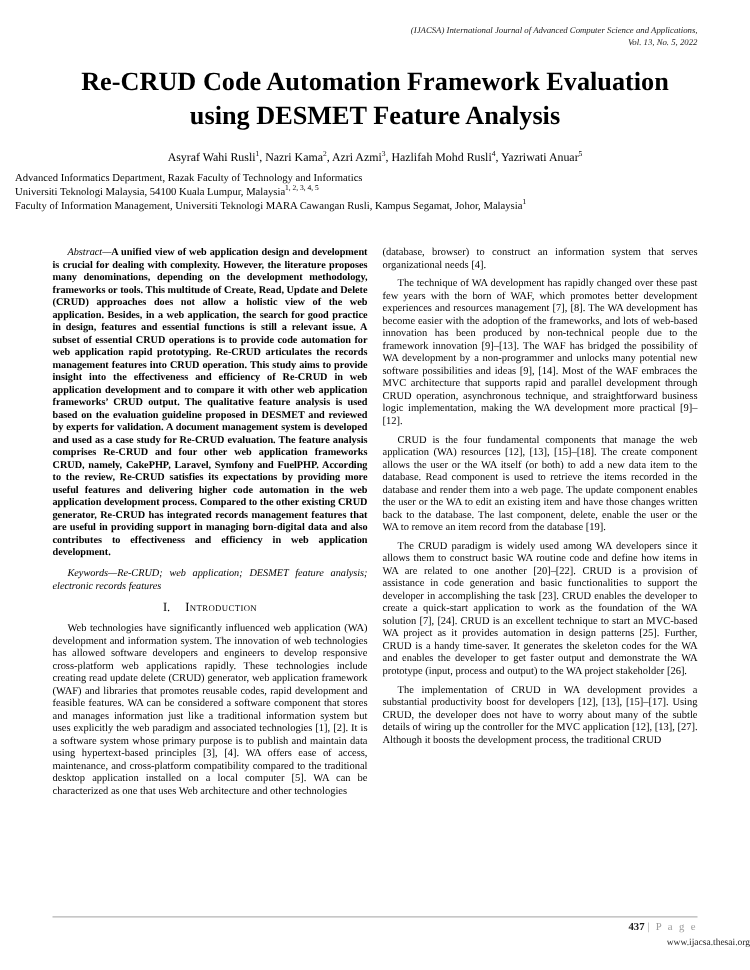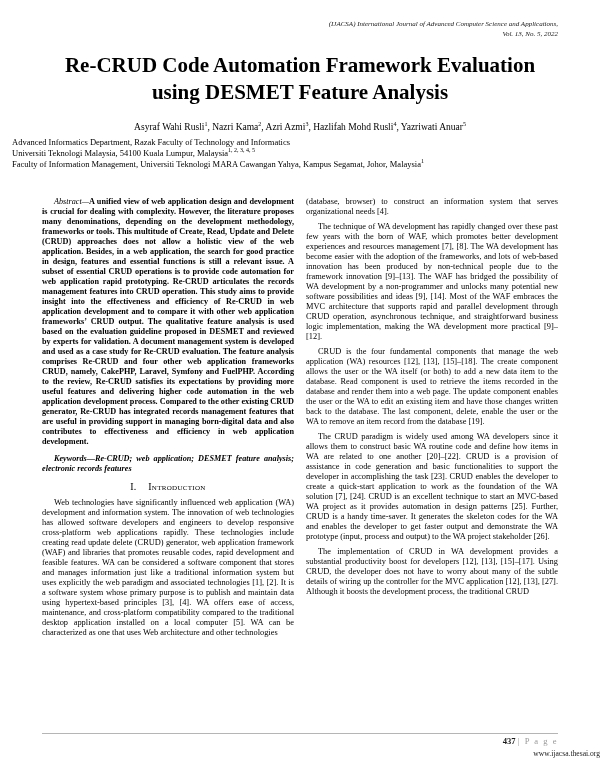--- a/index.html
+++ b/index.html
@@ -80,21 +80,21 @@
   .abstract-par {
     font-weight: bold;
     font-size: 8.2px;
     margin-bottom: 7px !important;
   }
   .abstract-label {
     font-style: italic;
     font-weight: normal;
   }
   .keywords-par {
-    font-weight: bold;
+    font-weight: normal;
     font-style: italic;
     font-size: 8.2px;
     margin-bottom: 7px !important;
   }
   .section-heading {
     margin: 2px 0 6px 0;
     text-align: center;
     font-size: 10px;
     font-weight: normal;
     line-height: 11px;
@@ -150,21 +150,21 @@
     <div>Vol. 13, No. 5, 2022</div>
   </div>
 
   <h1 class="paper-title">Re-CRUD Code Automation Framework Evaluation using DESMET Feature Analysis</h1>
 
   <div class="authors"><span><span>Asyraf Wahi Rusli</span><sup>1</sup></span>, <span><span>Nazri Kama</span><sup>2</sup></span>, <span><span>Azri Azmi</span><sup>3</sup></span>, <span><span>Hazlifah Mohd Rusli</span><sup>4</sup></span>, <span><span>Yazriwati Anuar</span><sup>5</sup></span></div>
 
   <div class="affiliations">
       <div><span>Advanced Informatics Department, Razak Faculty of Technology and Informatics</span></div>
       <div><span>Universiti Teknologi Malaysia, 54100 Kuala Lumpur, Malaysia</span><sup>1, 2, 3, 4, 5</sup></div>
-      <div><span>Faculty of Information Management, Universiti Teknologi MARA Cawangan Yahya, Kampus Segamat, Johor, Malaysia</span><sup>1</sup></div>
+      <div><span>Faculty of Information Management, Universiti Teknologi MARA Cawangan Rusli, Kampus Segamat, Johor, Malaysia</span><sup>1</sup></div>
     </div>
 
   <div class="columns">
     <div class="col">
       <p class="abstract-par"><span class="abstract-label">Abstract—</span><span>A unified view of web application design and development is crucial for dealing with complexity. However, the literature proposes many denominations, depending on the development methodology, frameworks or tools. This multitude of Create, Read, Update and Delete (CRUD) approaches does not allow a holistic view of the web application. Besides, in a web application, the search for good practice in design, features and essential functions is still a relevant issue. A subset of essential CRUD operations is to provide code automation for web application rapid prototyping. Re-CRUD articulates the records management features into CRUD operation. This study aims to provide insight into the effectiveness and efficiency of Re-CRUD in web application development and to compare it with other web application frameworks’ CRUD output. The qualitative feature analysis is used based on the evaluation guideline proposed in DESMET and reviewed by experts for validation. A document management system is developed and used as a case study for Re-CRUD evaluation. The feature analysis comprises Re-CRUD and four other web application frameworks CRUD, namely, CakePHP, Laravel, Symfony and FuelPHP. According to the review, Re-CRUD satisfies its expectations by providing more useful features and delivering higher code automation in the web application development process. Compared to the other existing CRUD generator, Re-CRUD has integrated records management features that are useful in providing support in managing born-digital data and also contributes to effectiveness and efficiency in web application development.</span></p>
       <p class="keywords-par"><span>Keywords—</span><span>Re-CRUD; web application; DESMET feature analysis; electronic records features</span></p>
       <h2 class="section-heading"><span>I.</span><span class="section-title">Introduction</span></h2>
       <div>
           <p>Web technologies have significantly influenced web application (WA) development and information system. The innovation of web technologies has allowed software developers and engineers to develop responsive cross-platform web applications rapidly. These technologies include creating read update delete (CRUD) generator, web application framework (WAF) and libraries that promotes reusable codes, rapid development and feasible features. WA can be considered a software component that stores and manages information just like a traditional information system but uses explicitly the web paradigm and associated technologies [1], [2]. It is a software system whose primary purpose is to publish and maintain data using hypertext-based principles [3], [4]. WA offers ease of access, maintenance, and cross-platform compatibility compared to the traditional desktop application installed on a local computer [5]. WA can be characterized as one that uses Web architecture and other technologies</p>
         </div>

